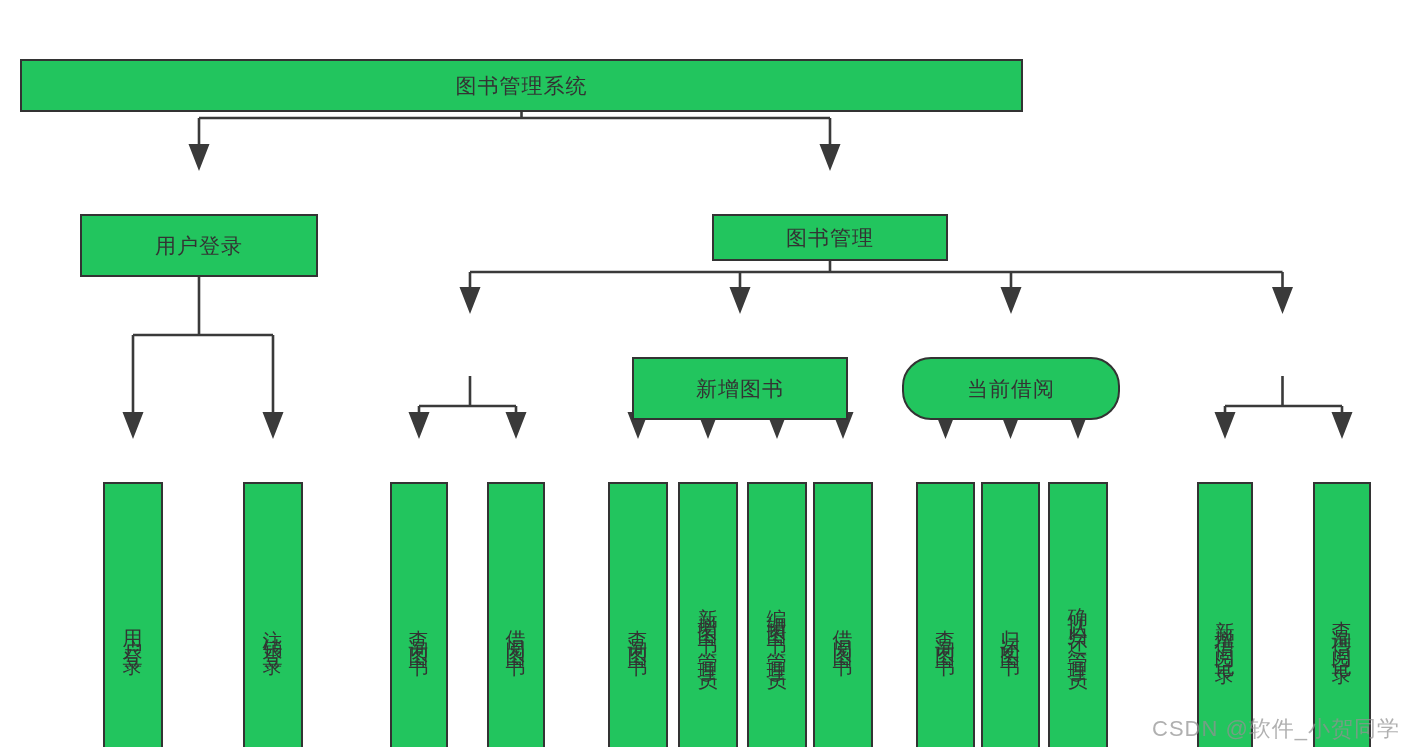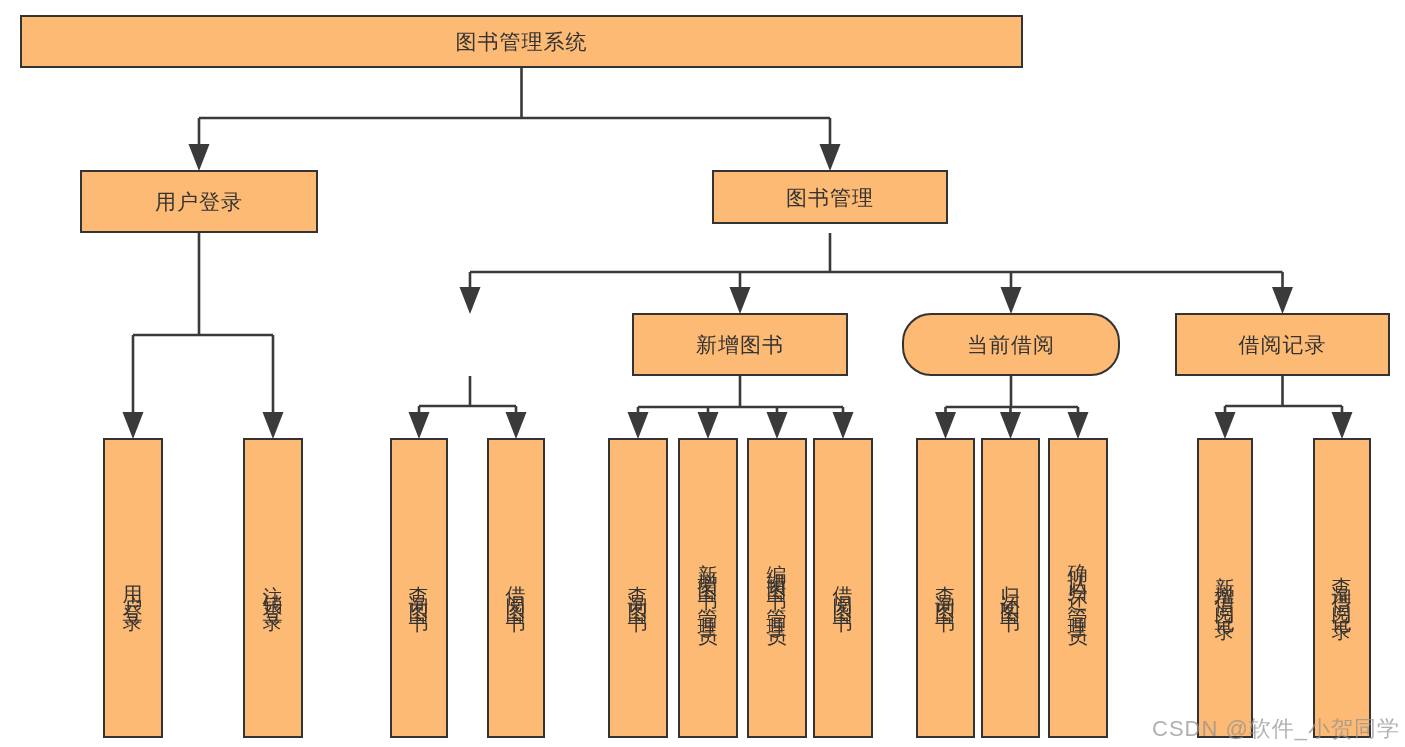--- a/index.html
+++ b/index.html
@@ -10,24 +10,25 @@
     overflow:hidden;
     font-family:"Liberation Sans", sans-serif;
   }
   #connectors{
     position:absolute;left:0;top:0;width:1405px;height:747px;
     pointer-events:none;
   }
   .node{
     position:absolute;
     box-sizing:border-box;
-    background:#fdba74;
+    background:#22c55e;
     border:2.8px solid #333333;
     display:flex;align-items:center;justify-content:center;
     z-index:2;
+    margin-top:44px;
   }
   .node.root{border-width:2.4px;}
   .label{
     color:#333333;
     font-size:21px;
     letter-spacing:1px;
     white-space:nowrap;
     line-height:1;
   }
   .v-label{
@@ -68,31 +69,28 @@
       <path d=" M 1214.5 412 L 1235.5 412 L 1225 439 Z M 1331.5 412 L 1352.5 412 L 1342 439 Z" fill="#3a3a3a"></path>
     </svg>
 
   <div id="watermark">CSDN @软件_小贺同学</div>
 <div class="node root" style="left: 20px; top: 15px; width: 1003px; height: 53px;">
       <span class="label">图书管理系统</span>
     </div>
     <div class="node" style="left: 80px; top: 170px; width: 238px; height: 63px;">
       <span class="label">用户登录</span>
     </div>
-    <div class="node" style="left: 712px; top: 170px; width: 236px; height: 54px;">
+    <div class="node" style="left: 712px; top: 170px; width: 236px; height: 47px;">
       <span class="label">图书管理</span>
     </div>
     <div class="node" style="left: 632px; top: 313px; width: 216px; height: 63px;">
       <span class="label">新增图书</span>
     </div>
     <div class="node" style="left: 902px; top: 313px; width: 218px; height: 63px; border-radius: 29px;">
       <span class="label">当前借阅</span>
-    </div>
-    <div class="node" style="left: 1175px; top: 313px; width: 215px; height: 63px;">
-      <span class="label">借阅记录</span>
     </div>
     <div class="node" style="left: 103px; top: 438px; width: 60px; height: 300px;">
       <span class="label v-label">用户登录</span>
     </div>
     <div class="node" style="left: 243px; top: 438px; width: 60px; height: 300px;">
       <span class="label v-label">注销登录</span>
     </div>
     <div class="node" style="left: 390px; top: 438px; width: 58px; height: 300px;">
       <span class="label v-label">查询图书</span>
     </div>

